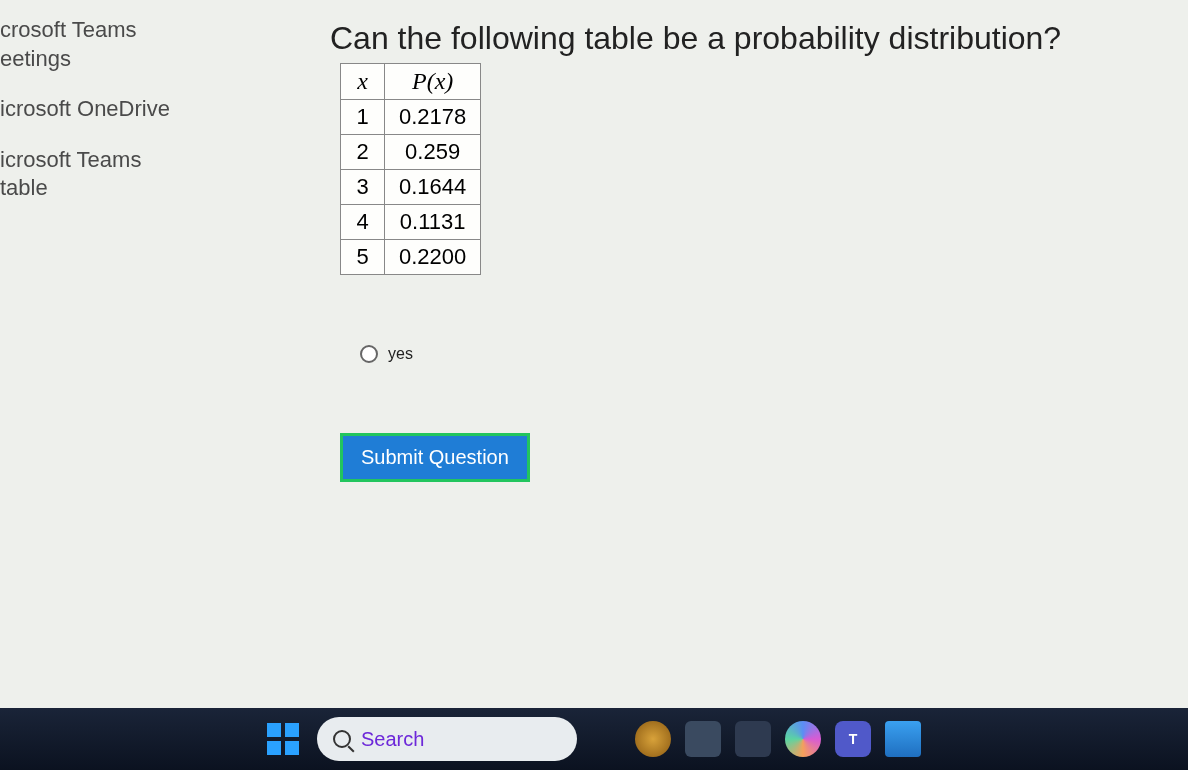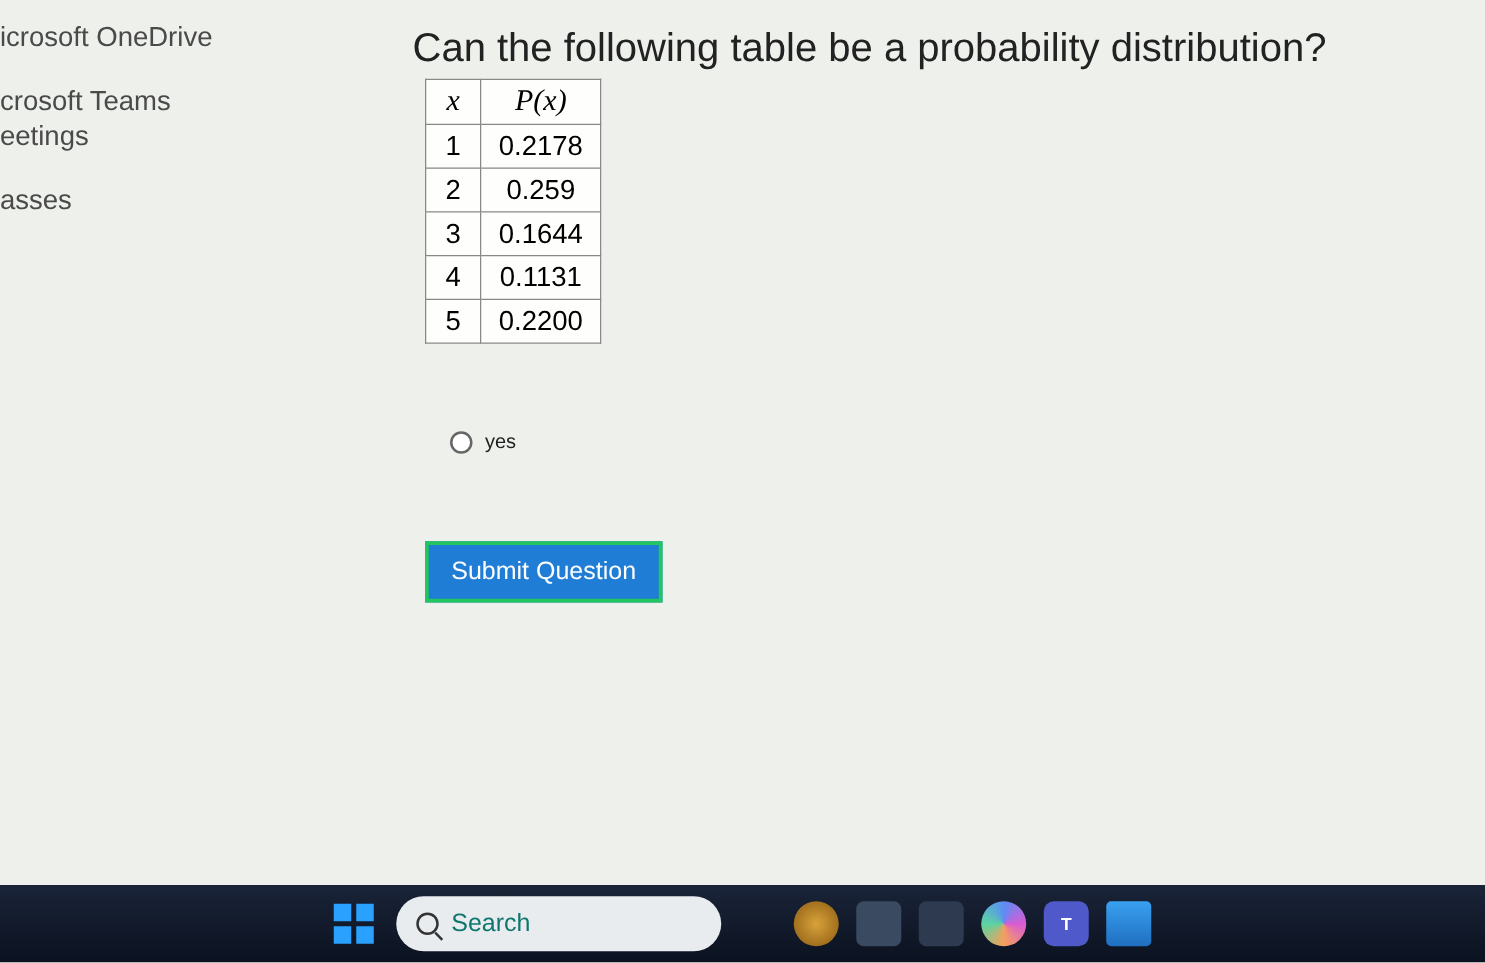--- a/index.html
+++ b/index.html
@@ -127,21 +127,21 @@
   }
   .search-pill .mag::after {
     content: "";
     position: absolute;
     width: 8px; height: 2px;
     background: #333;
     bottom: -4px; right: -6px;
     transform: rotate(45deg);
   }
   .search-pill span.text {
-    color: #0f766e;
+    color: #6d28d9;
     font-size: 20px;
   }
   .tb-icon {
     width: 36px; height: 36px;
     border-radius: 6px;
     display: flex;
     align-items: center;
     justify-content: center;
     cursor: pointer;
   }
@@ -152,28 +152,29 @@
   .tb-teams { background:#5059c9; color:#fff; font-size:14px; font-weight:bold; border-radius:8px; }
   .tb-folder { background: linear-gradient(180deg,#3aa0f0,#1f6fc0); border-radius:4px; }
   .tb-right-group { display:flex; align-items:center; gap:14px; margin-left: 40px; }
 </style>
 </head>
 <body>
 
 <div class="page">
   <div class="sidebar">
     <div class="sidebar-item group">
-      <div>icrosoft OneDrive</div>
-    </div>
-    <div class="sidebar-item group">
       <div>crosoft Teams</div>
       <div>eetings</div>
     </div>
     <div class="sidebar-item group">
-      <div>asses</div>
+      <div>icrosoft OneDrive</div>
+    </div>
+    <div class="sidebar-item group">
+      <div>icrosoft Teams</div>
+      <div>table</div>
     </div>
   </div>
 
   <div class="main">
     <div class="question">Can the following table be a probability distribution?</div>
 
     <table class="prob">
       <tbody>
           <tr>
         <th>x</th>

